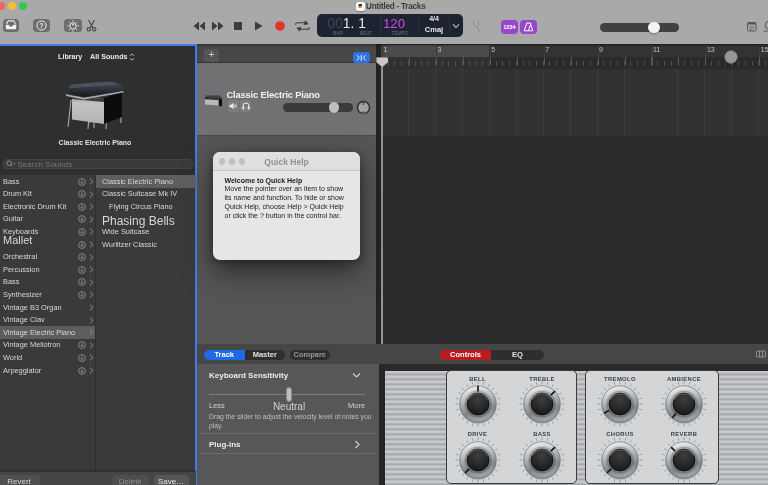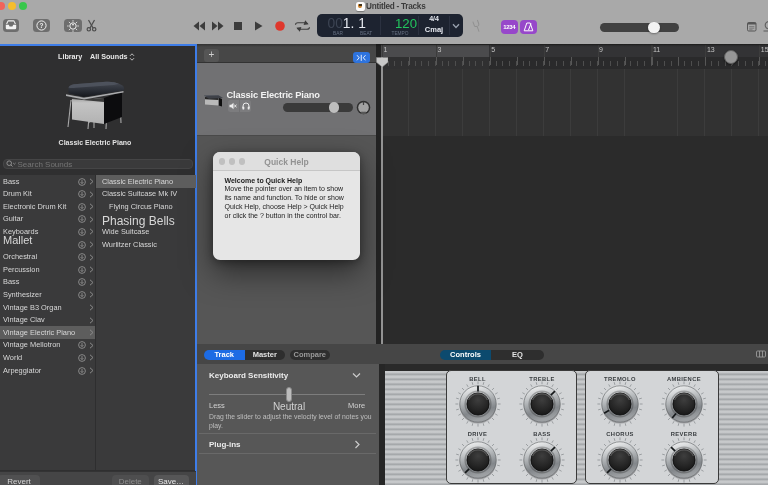--- a/index.html
+++ b/index.html
@@ -76,21 +76,21 @@
     <path d="M108.8 12.8 L105.4 8.7 L110.4 7.9 Z" fill="#3c3c3c"></path>
   </svg>
 
   <div class="abs" style="left:317px;top:14px;width:146px;height:23px;background:#1d2330;border-radius:5px;"></div>
   <div class="abs" style="left:380px;top:16px;width:1px;height:19px;background:#2b3140;"></div>
   <div class="abs" style="left:417.5px;top:16px;width:1px;height:19px;background:#2b3140;"></div>
   <div class="abs" style="left:449px;top:16px;width:1px;height:19px;background:#2b3140;"></div>
   <div class="abs" style="left:327.5px;top:16px;width:60px;height:16px;font-size:13.8px;color:#3c4453;letter-spacing:0px;">00<span style="color:#e6e9f0;">1. 1</span></div>
   <div class="abs" style="left:333px;top:31px;font-size:4.8px;color:#667082;">BAR</div>
   <div class="abs" style="left:360px;top:31px;font-size:4.8px;color:#667082;">BEAT</div>
-  <div class="abs" style="left:383px;top:16px;width:34px;height:16px;font-size:13.2px;color:#22c55e;text-align:right;">120</div>
+  <div class="abs" style="left:383px;top:16px;width:34px;height:16px;font-size:13.2px;color:#d946ef;text-align:left;">120</div>
   <div class="abs" style="left:383px;top:31px;width:34px;font-size:4.8px;color:#667082;text-align:center;">TEMPO</div>
   <div class="abs" style="left:420px;top:15px;width:28px;font-size:7px;font-weight:bold;color:#e6e9f0;text-align:center;">4/4</div>
   <div class="abs" style="left:420px;top:25px;width:28px;font-size:7.5px;font-weight:bold;color:#e6e9f0;text-align:center;">Cmaj</div>
   <svg class="abs" style="left:452px;top:23px;" width="8" height="6" viewBox="0 0 8 6">
       <path d="M1 1.2 L4 4.5 L7 1.2" stroke="#98a0ad" stroke-width="1.3" fill="none"></path>
     </svg>
 
   <svg class="abs" style="left:470px;top:19px;" width="14" height="14" viewBox="0 0 14 14">
     <g stroke="#909090" stroke-width="1" fill="none" transform="rotate(-20 7 7)">
       <path d="M4.6 1.5 L4.6 5.5 Q4.6 7 6 7.2 L7 7.3 L7 13"></path>
@@ -258,21 +258,21 @@
   <div class="abs" style="left:213px;top:157px;width:147px;text-align:center;font-size:8.5px;font-weight:bold;color:#929292;">Quick Help</div>
   <div class="abs" style="left:224.5px;top:176.5px;width:126px;font-size:7px;line-height:8.9px;color:#1c1c1c;">
     <b>Welcome to Quick Help</b><br>
     Move the pointer over an item to show its name and function. To hide or show Quick Help, choose Help &gt; Quick Help or click the ? button in the control bar.
   </div>
 
   <div class="abs" style="left:197px;top:344px;width:571px;height:20px;background:#464646;"></div>
   <div class="abs" style="left:204px;top:349.5px;width:40.5px;height:10px;background:#1d6be4;border-radius:5px 0 0 5px;color:#fff;font-size:7.5px;font-weight:bold;text-align:center;line-height:10px;">Track</div>
   <div class="abs" style="left:244.5px;top:349.5px;width:40.5px;height:10px;background:#2e2e2e;border-radius:0 5px 5px 0;color:#e2e2e2;font-size:7.5px;font-weight:bold;text-align:center;line-height:10px;">Master</div>
   <div class="abs" style="left:290px;top:349.5px;width:39.5px;height:10px;background:#2e2e2e;border-radius:5px;color:#9a9a9a;font-size:7.5px;font-weight:bold;text-align:center;line-height:10px;">Compare</div>
-  <div class="abs" style="left:440px;top:349.5px;width:51px;height:10px;background:#0c4a6e;border-radius:5px 0 0 5px;color:#fff;font-size:7.5px;font-weight:bold;text-align:center;line-height:10px;">Controls</div>
+  <div class="abs" style="left:440px;top:349.5px;width:51px;height:10px;background:#b91c1c;border-radius:5px 0 0 5px;color:#fff;font-size:7.5px;font-weight:bold;text-align:center;line-height:10px;">Controls</div>
   <div class="abs" style="left:491px;top:349.5px;width:53px;height:10px;background:#2e2e2e;border-radius:0 5px 5px 0;color:#e2e2e2;font-size:7.5px;font-weight:bold;text-align:center;line-height:10px;">EQ</div>
   <svg class="abs" style="left:756px;top:349px;" width="10" height="10" viewBox="0 0 10 10">
     <rect x="0.5" y="2" width="9" height="6" rx="1" fill="none" stroke="#9a9a9a" stroke-width="0.9"></rect>
     <line x1="3.5" y1="2" x2="3.5" y2="8" stroke="#9a9a9a" stroke-width="0.9"></line>
     <line x1="6.5" y1="2" x2="6.5" y2="8" stroke="#9a9a9a" stroke-width="0.9"></line>
   </svg>
 
   <div class="abs" style="left:197px;top:364px;width:182px;height:121px;background:#575757;"></div>
   <div class="abs" style="left:209px;top:370.5px;font-size:8px;font-weight:bold;color:#ececec;">Keyboard Sensitivity</div>
   <svg class="abs" style="left:352px;top:372px;" width="9" height="7" viewBox="0 0 9 7">

